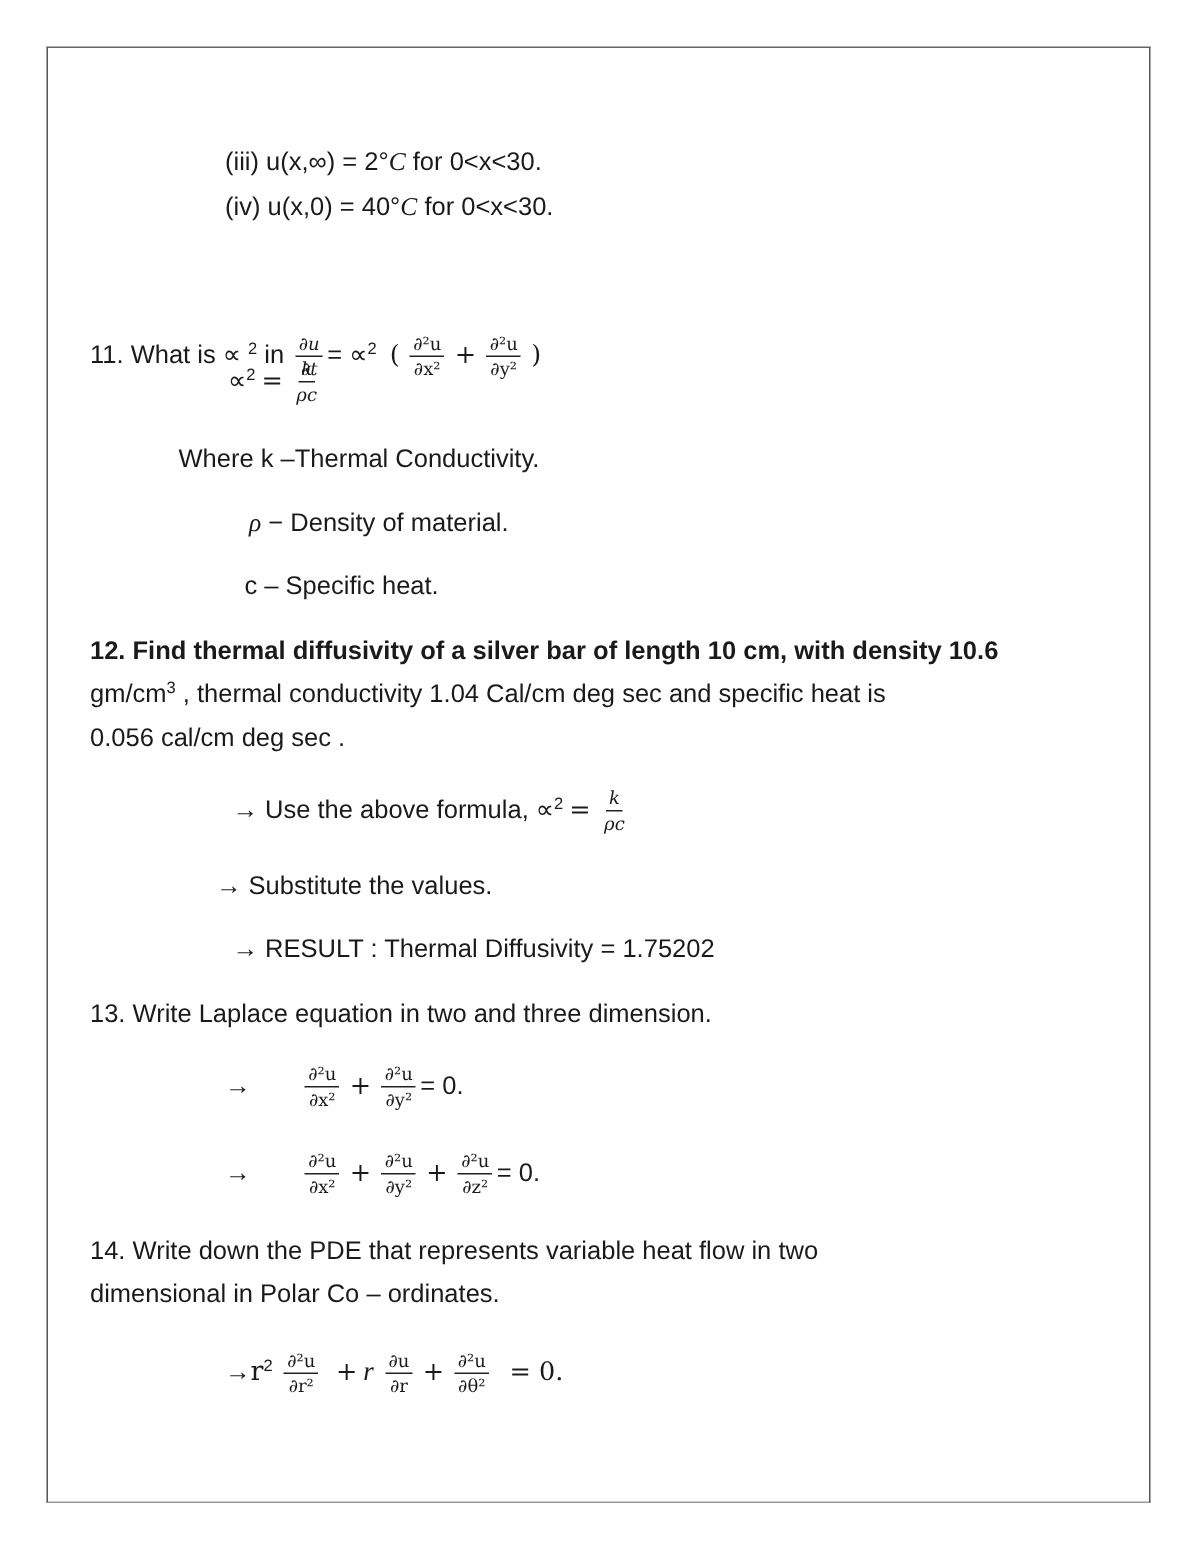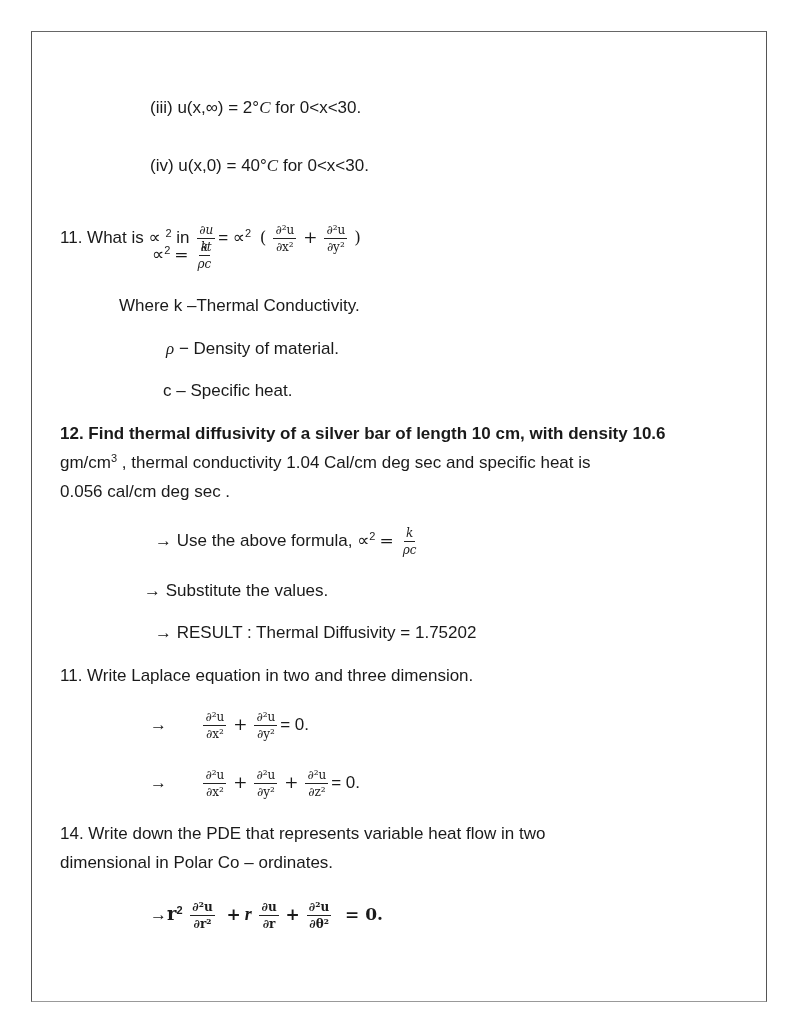--- a/index.html
+++ b/index.html
@@ -22,21 +22,21 @@
 </style>
 </head>
 <body>
 
 <div class="page"></div>
 
 <div class="line" style="left:150px; top:98px;">
   <span>(iii) u(x,∞) = 2°</span><span class="ital">C</span><span> for 0&lt;x&lt;30.</span>
 </div>
 
-<div class="line" style="left:150px; top:156px;">
+<div class="line" style="left:150px; top:128px;">
   <span>(iv) u(x,0) = 40°</span><span class="ital">C</span><span> for 0&lt;x&lt;30.</span>
 </div>
 
 <div class="line" style="left:60px; top:182px; line-height:32px; height:34px;margin-top:39px;">
   <span>11. What is ∝</span>
   <sup>2</sup><span> in </span><span class="frac it">
       <span class="num">∂u</span>
       <span class="den">∂t</span>
     </span><span>= ∝</span><sup>2</sup>
   <span class="op">(</span><span class="frac">
@@ -72,21 +72,21 @@
 <div class="line" style="left:155px; top:524px; line-height:32px;">
   <span>→ Use the above formula, ∝</span><sup>2</sup><span class="op serif">=</span><span class="frac it">
       <span class="num">k</span>
       <span class="den">ρc</span>
     </span>
 </div>
 
 <div class="line" style="left:144px; top:581px;text-align:center;">→ Substitute the values.</div>
 <div class="line" style="left:155px; top:623px;">→ RESULT : Thermal Diffusivity = 1.75202</div>
 
-<div class="line" style="left:60px; top:666px;">11. Write Laplace equation in two and three dimension.</div>
+<div class="line" style="left:60px; top:666px;">13. Write Laplace equation in two and three dimension.</div>
 
 <div class="line" style="left:150px; top:706px; line-height:36px;">
   <span class="arrow">→</span>
   <span style="display:inline-block; width:24px;"></span>
   <span class="frac">
       <span class="num">∂²u</span>
       <span class="den">∂x²</span>
     </span><span class="op">+</span><span class="frac">
       <span class="num">∂²u</span>
       <span class="den">∂y²</span>
@@ -104,21 +104,21 @@
       <span class="den">∂y²</span>
     </span><span class="op">+</span><span class="frac">
       <span class="num">∂²u</span>
       <span class="den">∂z²</span>
     </span><span>= 0.</span>
 </div>
 
 <div class="line" style="left:60px; top:824px;">14. Write down the PDE that represents variable heat flow in two</div>
 <div class="line" style="left:60px; top:853px;">dimensional in Polar Co – ordinates.</div>
 
-<div class="line" style="left:150px; top:896px; line-height:36px;font-weight:bold;">
+<div class="line" style="left:150px; top:896px; line-height:36px;">
   <span class="arrow">→</span><span class="serif" style="font-size:18px;">r</span><sup>2</sup>
   <span class="frac">
       <span class="num">∂²u</span>
       <span class="den">∂r²</span>
     </span>
   <span class="op">+</span><span class="ital" style="font-size:18px;">r</span>
   <span class="frac">
       <span class="num">∂u</span>
       <span class="den">∂r</span>
     </span><span class="op">+</span><span class="frac">

